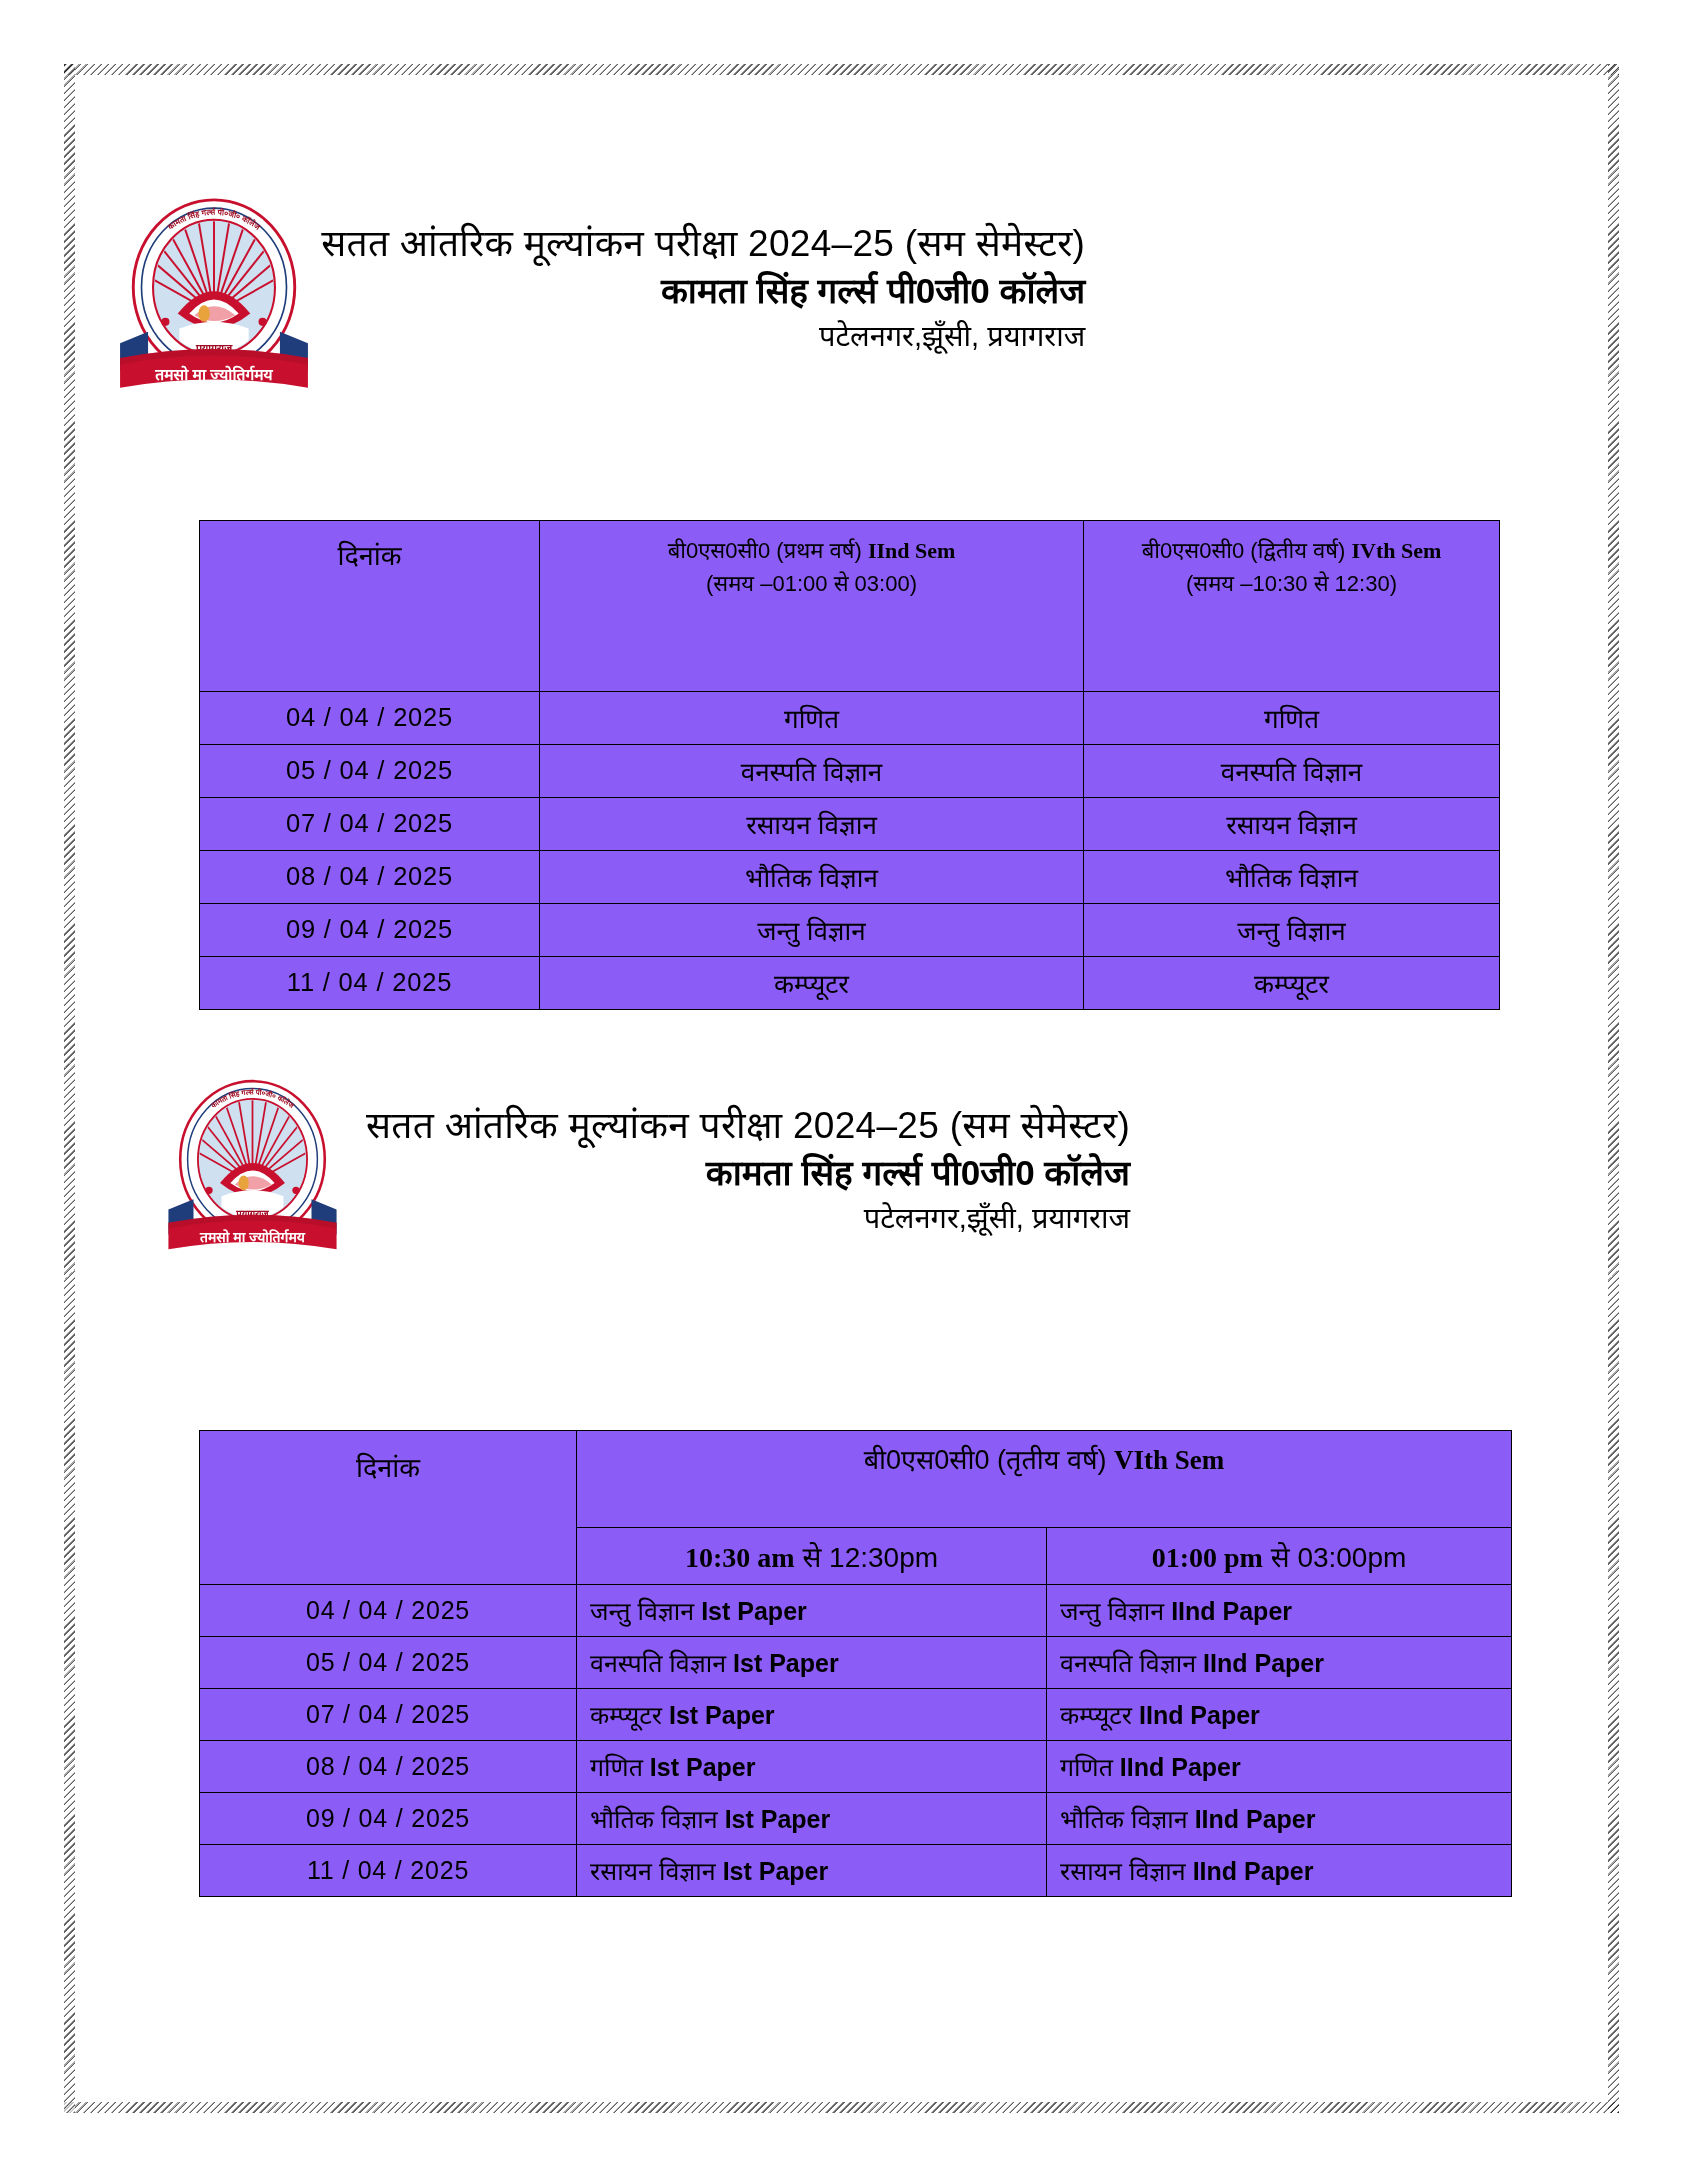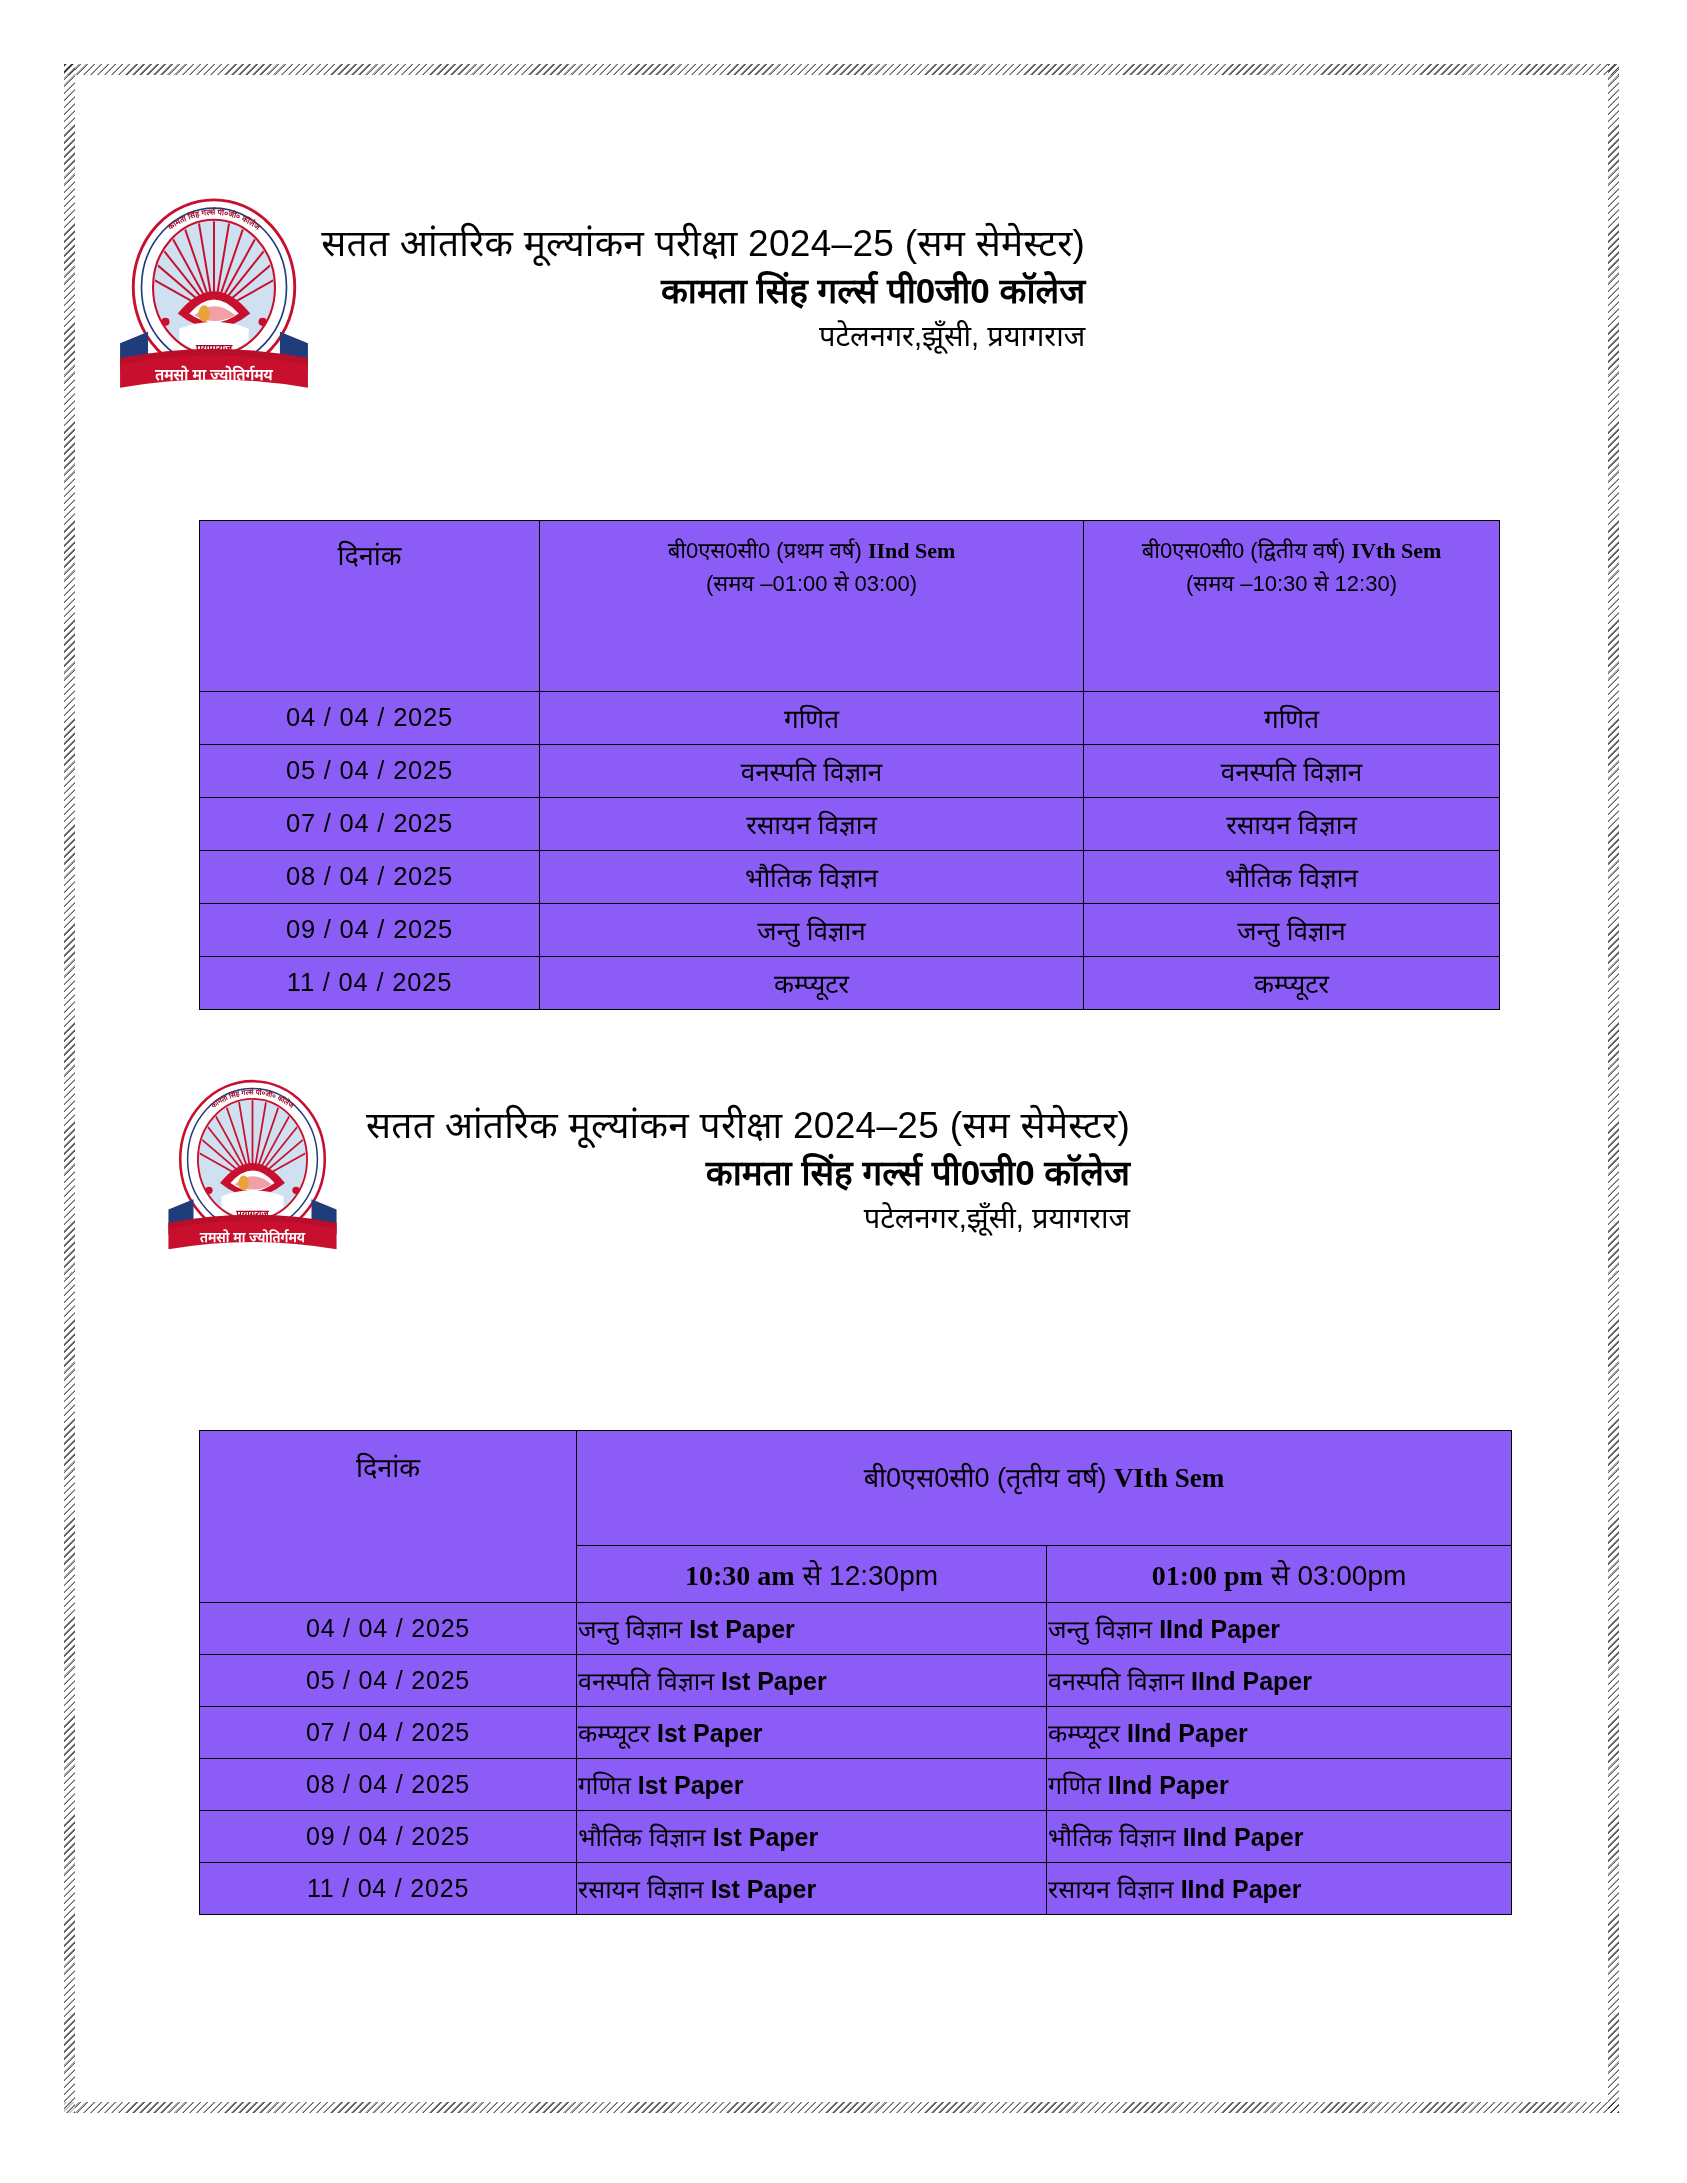--- a/index.html
+++ b/index.html
@@ -164,21 +164,21 @@
     font-size: 27px;
     text-align: center;
     vertical-align: top;
     padding-top: 16.5px;
     height: 136px;
   }
   #table-2 .hdr-course-span {
     font-size: 27px;
     text-align: center;
     vertical-align: top;
-    padding-top: 27px;
+    padding-top: 9px;
     height: 87px;
   }
   #table-2 .hdr-course-span .sem-en {
     font-family: "Liberation Serif", "DejaVu Serif", serif;
     font-weight: 700;
   }
   #table-2 .hdr-time {
     font-size: 28px;
     text-align: center;
     height: 49px;
@@ -193,21 +193,21 @@
     height: 51px;
     font-size: 25px;
   }
   #table-2 tbody td.date-cell {
     text-align: center;
     font-size: 25px;
     letter-spacing: 0.8px;
   }
   #table-2 tbody td.subj-cell {
     text-align: left;
-    padding-left: 1px;
+    padding-left: 13px;
   }
   #table-2 tbody td.subj-cell .paper-en {
     font-weight: 700;
     font-size: 25px;
   }
 </style>
 </head>
 <body>
 
 <div class="page-frame">

